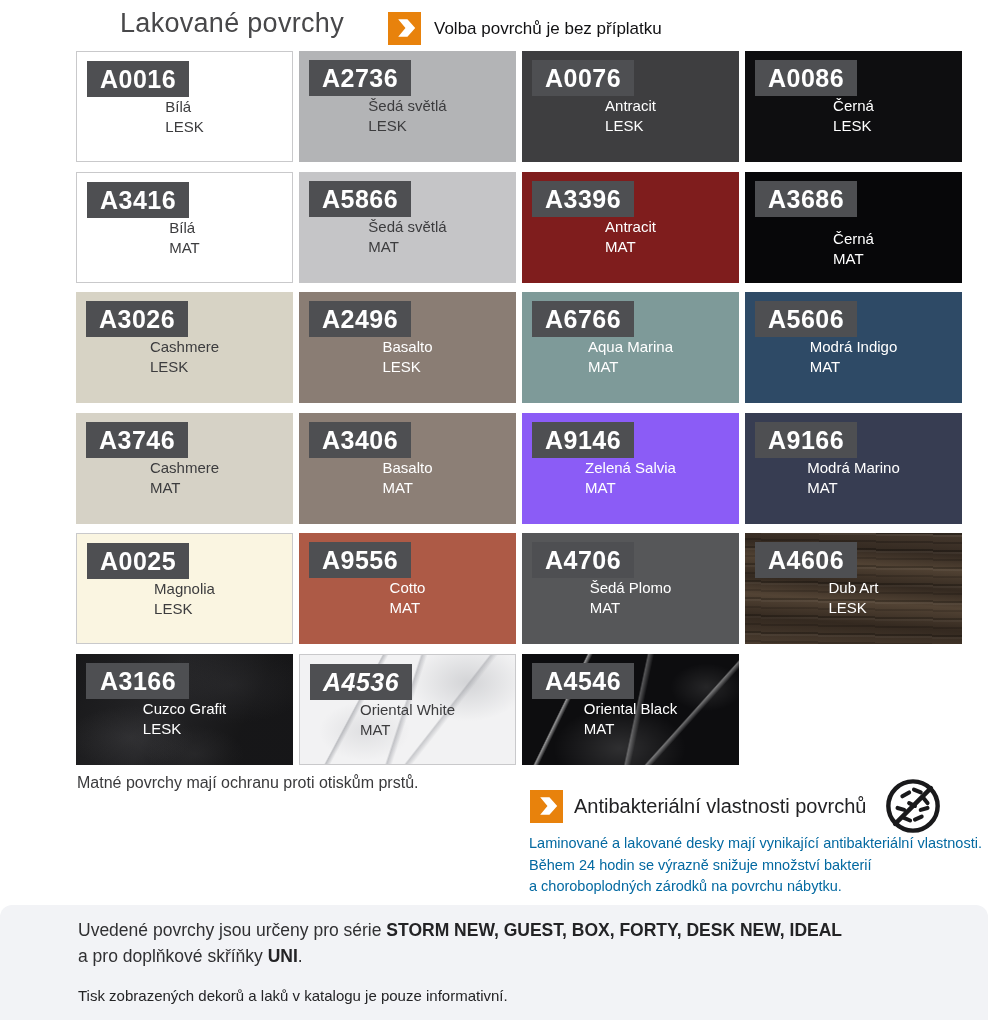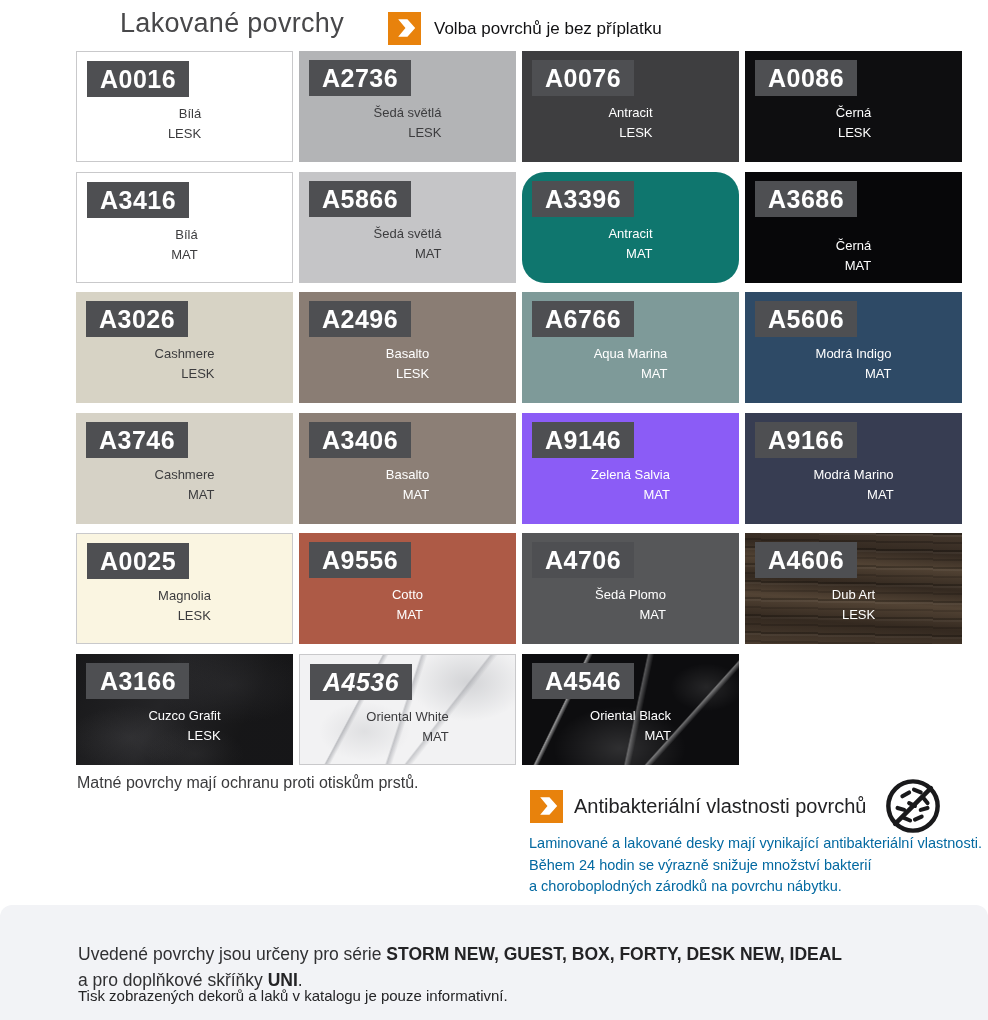--- a/index.html
+++ b/index.html
@@ -14,21 +14,21 @@
   .callout-label{font-size:17px;color:#111113;font-weight:400;}
 
   .grid{position:absolute;left:76px;top:51px;display:grid;
         grid-template-columns:repeat(4,217px);grid-auto-rows:111px;
         column-gap:6px;row-gap:9.5px;}
   .swatch{position:relative;box-sizing:border-box;display:flex;flex-direction:column;
           align-items:flex-start;overflow:hidden;}
   .swatch.bordered{border:1px solid #c9c9cb;}
   .badge{margin:9px 0 0 10px;background:#4e4f52;color:#ffffff;font-size:25px;
          font-weight:700;line-height:36px;padding:0 13px;letter-spacing:.5px;}
-  .names{align-self:center;text-align:right;margin-top:7px;font-size:13px;line-height:20px;}
+  .names{align-self:center;text-align:left;font-size:15px;line-height:20px;}
   .swatch.dark-text .names{color:#3c3c3e;}
   .swatch.light-text .names{color:#ffffff;}
 
   
   .tex-wood{background-image:
     linear-gradient(184deg, rgba(20,14,10,0) 0%, rgba(20,14,10,.35) 18%, rgba(110,90,66,.28) 30%,
       rgba(25,18,12,.4) 46%, rgba(120,98,72,.25) 60%, rgba(30,22,15,.45) 78%, rgba(90,72,52,.2) 100%),
     repeating-linear-gradient(181deg, rgba(0,0,0,.32) 0 2px, rgba(255,255,255,.06) 2px 4px,
       rgba(0,0,0,0) 4px 9px, rgba(0,0,0,.22) 9px 11px, rgba(0,0,0,0) 11px 17px);}
   .tex-grafit{background-image:
@@ -51,21 +51,21 @@
 
   .grid-note{position:absolute;left:77px;top:774px;font-size:16px;color:#3a3a3c;}
 
   .ab-icon{position:absolute;left:530px;top:790px;width:33px;height:33px;}
   .ab-heading{position:absolute;left:574px;top:795px;font-size:20px;color:#222224;}
   .ab-bacteria{position:absolute;left:884px;top:777px;}
   .ab-text{position:absolute;left:529px;top:833px;font-size:14.5px;line-height:21.5px;color:#0369a1;}
 
   .footer-band{position:absolute;left:0;top:905px;width:988px;height:115px;
                background:#f2f3f6;border-radius:12px 12px 0 0;}
-  .footer-series{position:absolute;left:78px;top:12px;font-size:17.5px;line-height:26px;color:#303032;margin-top:24px;}
+  .footer-series{position:absolute;left:78px;top:12px;font-size:17.5px;line-height:26px;color:#303032;}
   .footer-series b{font-weight:700;color:#232325;}
   .footer-info{position:absolute;left:78px;top:82px;font-size:15px;color:#242426;}
 </style>
 </head>
 <body>
 
 <div class="page-title">Lakované povrchy</div>
 
 <div class="callout">
   <span class="arrow-box">
@@ -113,21 +113,21 @@
         <div>MAT</div>
       </div>
     </div>
     <div class="swatch dark-text" style="background-color: rgb(197, 197, 199);">
       <div class="badge" style="background-color: rgb(78, 79, 82);">A5866</div>
       <div class="names">
         <div>Šedá světlá</div>
         <div>MAT</div>
       </div>
     </div>
-    <div class="swatch light-text" style="background-color: #0f766e; border-radius: 23px;">
+    <div class="swatch light-text" style="background-color: #7f1d1d;">
       <div class="badge" style="background-color: rgb(78, 79, 82);">A3396</div>
       <div class="names">
         <div>Antracit</div>
         <div>MAT</div>
       </div>
     </div>
     <div class="swatch light-text" style="background-color: rgb(7, 7, 9); gap: 12px;">
       <div class="badge" style="background-color: rgb(78, 79, 82);">A3686</div>
       <div class="names">
         <div>Černá</div>

